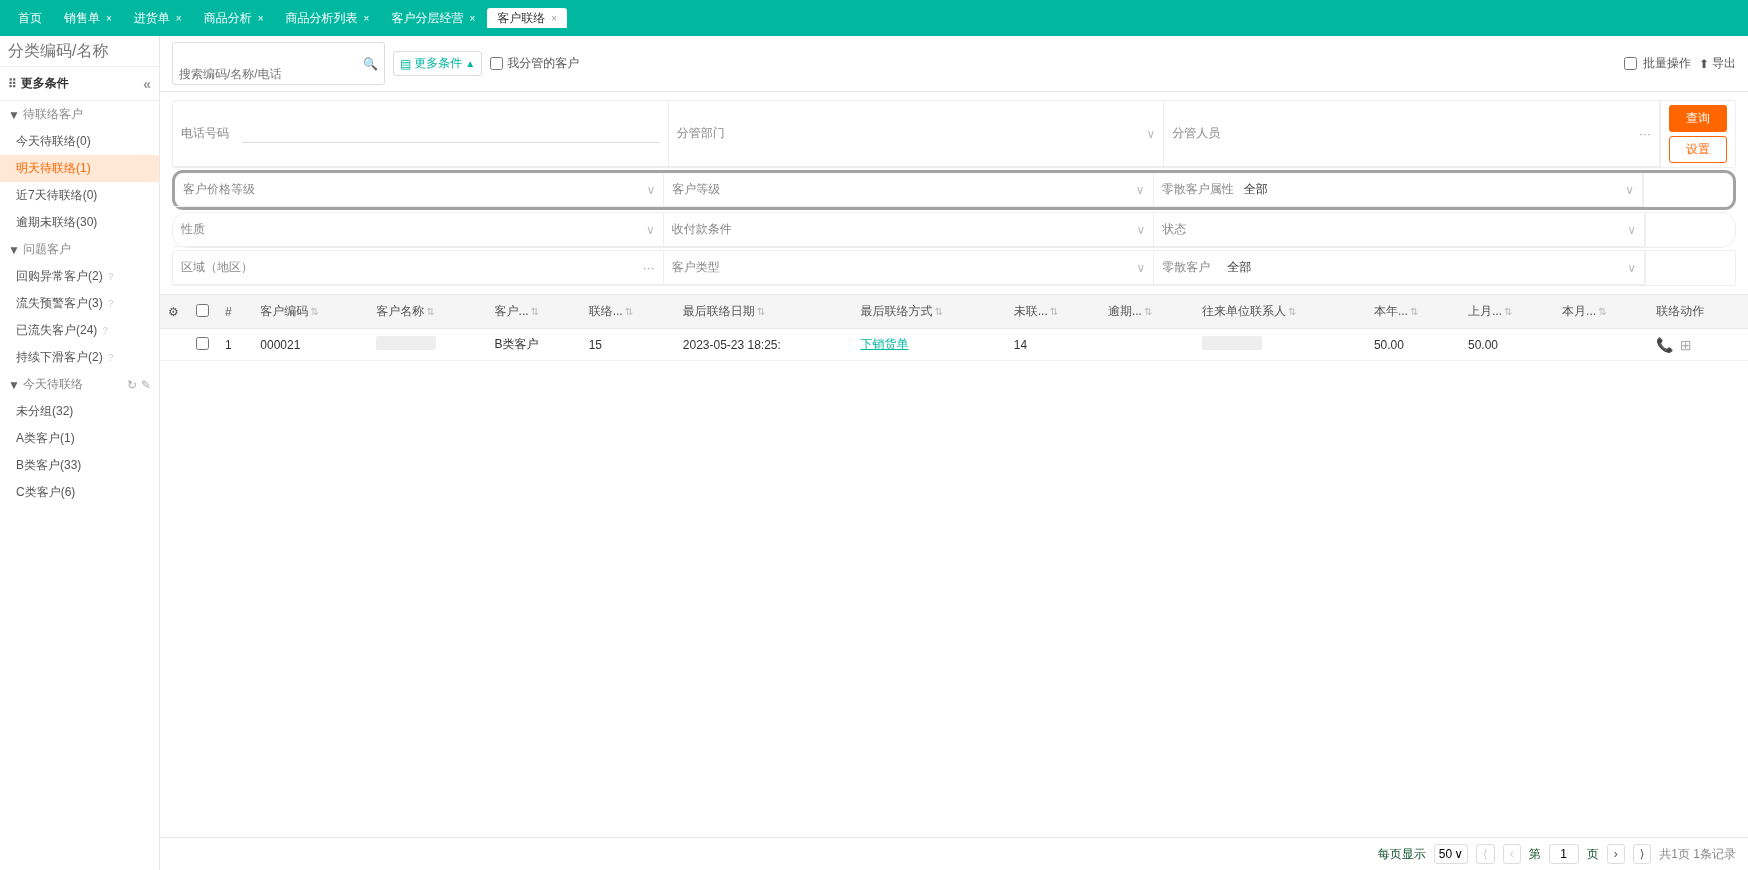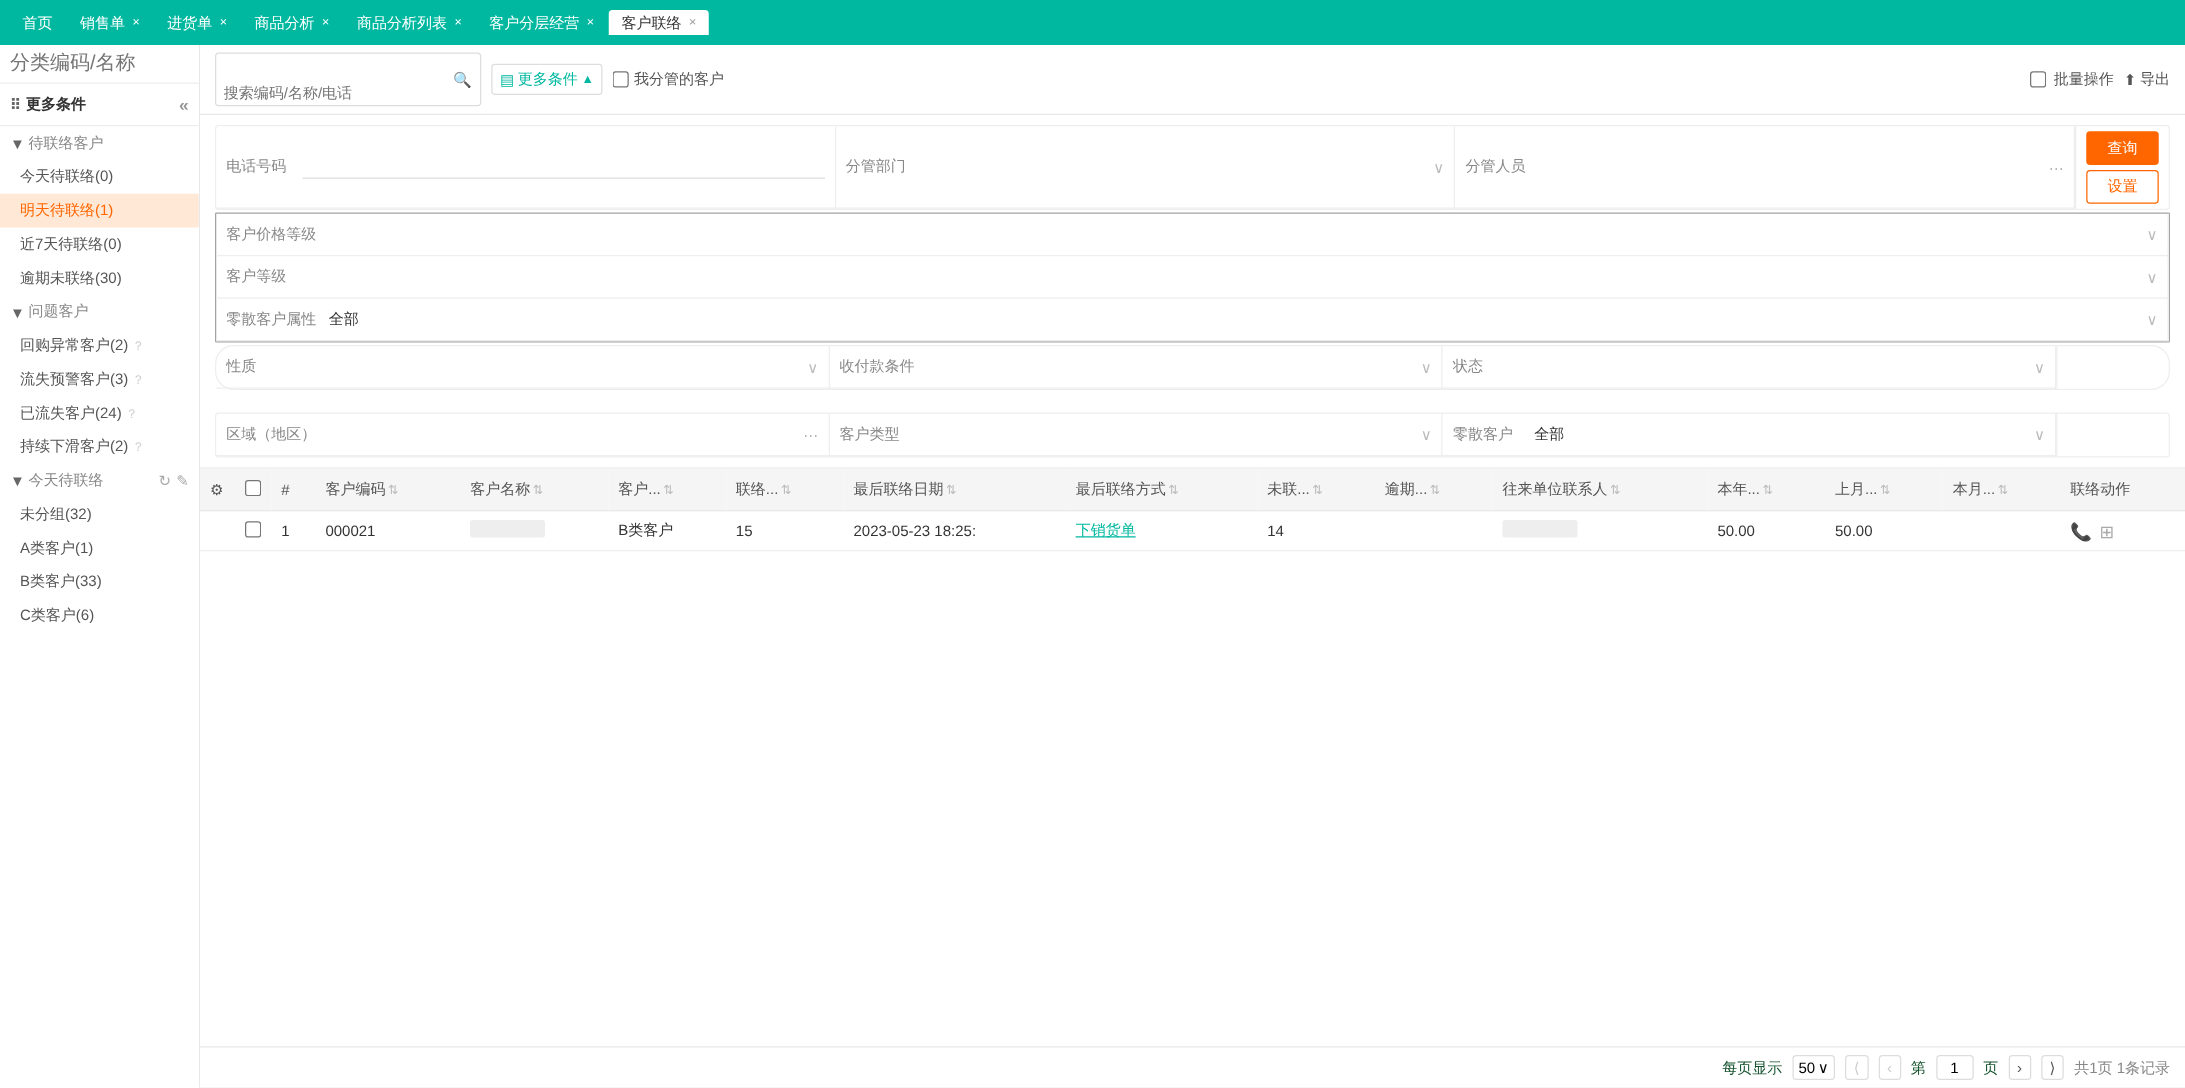--- a/index.html
+++ b/index.html
@@ -456,41 +456,41 @@
           <span class="filter-block-label">分管人员</span>
           <div style="flex:1;"></div>
           <span class="filter-dots">···</span>
         </div>
         <div style="display:flex;flex-direction:column;gap:4px;padding:4px 8px;justify-content:center;border-left:1px solid #eee;">
           <button class="btn-query">查询</button>
           <button class="btn-reset">设置</button>
         </div>
       </div>
 
-      <div style="display:flex;border:1px solid #a3a3a3;border-radius:1px;margin-bottom:2px;flex-direction:column;">
+      <div style="display:flex;border:3px solid #a3a3a3;border-radius:11px;margin-bottom:2px;">
         <div class="filter-block" style="flex:1;">
           <span class="filter-block-label">客户价格等级</span>
           <div style="flex:1;"></div>
           <span class="filter-block-arrow">∨</span>
         </div>
         <div class="filter-block" style="flex:1;">
           <span class="filter-block-label">客户等级</span>
           <div style="flex:1;"></div>
           <span class="filter-block-arrow">∨</span>
         </div>
         <div class="filter-block" style="flex:1;">
           <span class="filter-block-label">零散客户属性</span>
           <span class="filter-value-label">全部</span>
           <div style="flex:1;"></div>
           <span class="filter-block-arrow">∨</span>
         </div>
         <div style="width:90px;border-left:1px solid #eee;"></div>
       </div>
 
-      <div style="display:flex;border:1px solid #eee;border-radius:15px;margin-bottom:18px;">
+      <div style="display:flex;border:1px solid #eee;border-radius:15px;margin-bottom:2px;">
         <div class="filter-block" style="flex:1;">
           <span class="filter-block-label">性质</span>
           <div style="flex:1;"></div>
           <span class="filter-block-arrow">∨</span>
         </div>
         <div class="filter-block" style="flex:1;">
           <span class="filter-block-label">收付款条件</span>
           <div style="flex:1;"></div>
           <span class="filter-block-arrow">∨</span>
         </div>

